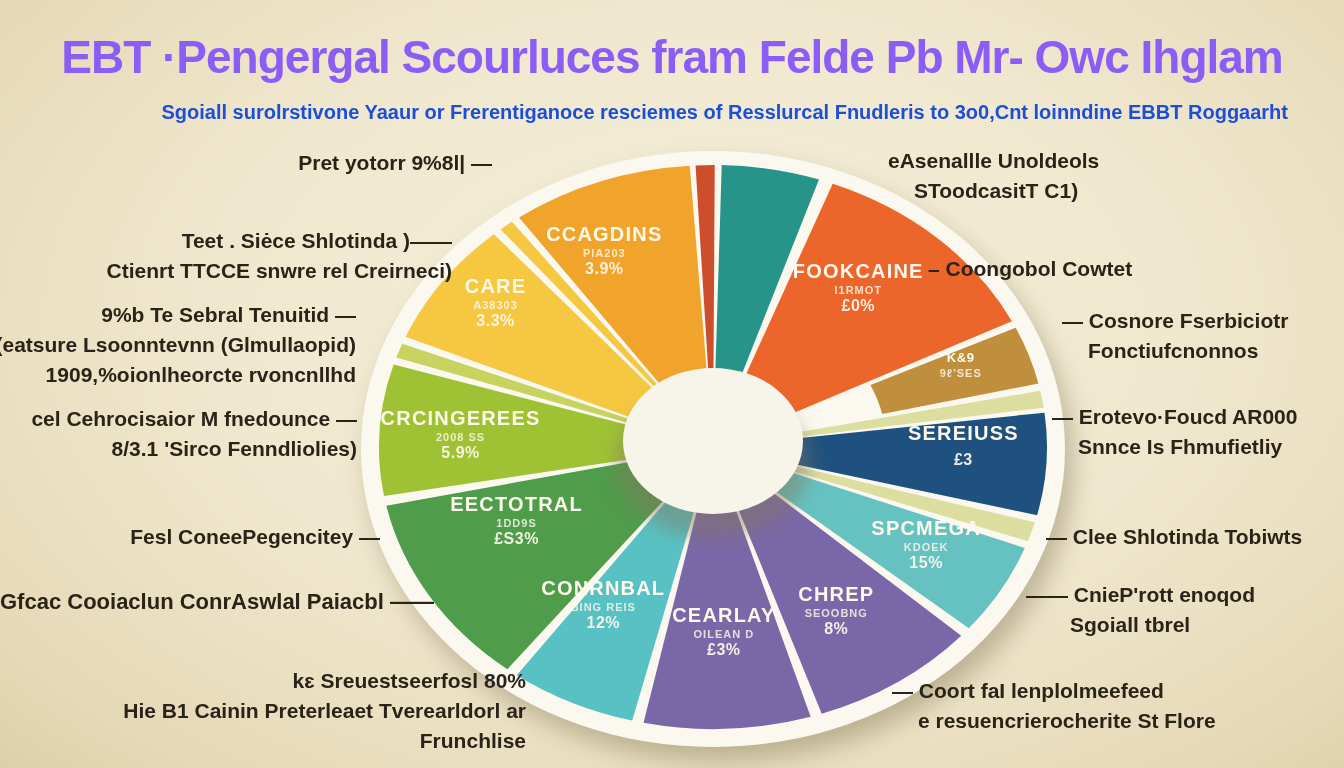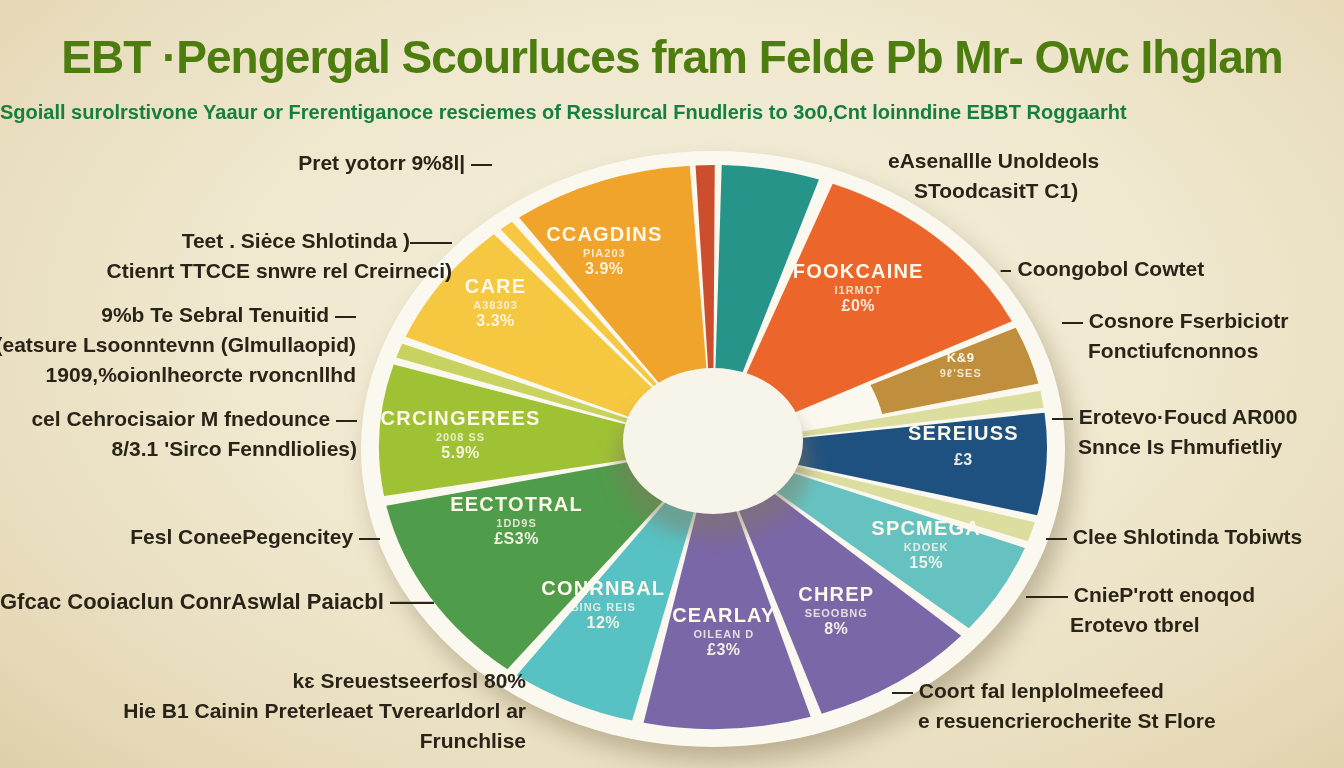--- a/index.html
+++ b/index.html
@@ -3,25 +3,25 @@
 <meta charset="utf-8">
 <style>
   html,body{margin:0;padding:0;}
   body{
     width:1344px;height:768px;overflow:hidden;position:relative;
     font-family:"Liberation Sans",sans-serif;
     background:radial-gradient(ellipse at 52% 42%, #f6f0dc 0%, #efe7cd 52%, #e5d8b6 88%, #ddcfa9 100%);
   }
   .title{
     position:absolute;top:30px;left:0;width:1344px;text-align:center;
-    font-size:46px;font-weight:bold;letter-spacing:-1px;color:#4d7c0f;
+    font-size:46px;font-weight:bold;letter-spacing:-1px;color:#8b5cf6;
   }
   .subtitle{
-    position:absolute;top:101px;left:0;width:1288px;text-align:left;
-    font-size:20px;font-weight:700;color:#15803d;letter-spacing:0;
+    position:absolute;top:101px;left:0;width:1288px;text-align:right;
+    font-size:20px;font-weight:700;color:#1d4ed8;letter-spacing:0;
   }
   .callout{
     position:absolute;font-size:21px;font-weight:bold;color:#2a2318;line-height:1.42;
     white-space:nowrap;
   }
   .callout.l{text-align:right;}
   .callout.r{text-align:left;}
   .callout .ind{padding-left:26px;}
   .callout .ind2{padding-left:44px;}
   .callout.ctr{text-align:right;white-space:normal;}
@@ -147,34 +147,34 @@
 </div>
 <div class="callout ctr" style="top:666px;left:96px;width:430px;">
   <div>kɛ Sreuestseerfosl 80%</div>
   <div>Hie B1 Cainin Preterleaet Tverearldorl ar Frunchlise</div>
 </div>
 
 <div class="callout r" style="top:146px;left:888px;">
   <div>eAsenallle Unoldeols</div>
   <div class="ind">SToodcasitT C1)</div>
 </div>
-<div class="callout r" style="top:254px;left:1000px;">
+<div class="callout r" style="top:254px;left:928px;">
   <div>– Coongobol Cowtet</div>
 </div>
 <div class="callout r" style="top:306px;left:1018px;margin-left:44px;">
   <div>— Cosnore Fserbiciotr</div>
   <div class="ind">Fonctiufcnonnos</div>
 </div>
 <div class="callout r" style="top:402px;left:1052px;">
   <div>— Erotevo·Foucd AR000</div>
   <div class="ind">Snnce Is Fhmufietliy</div>
 </div>
 <div class="callout r" style="top:522px;left:1046px;">
   <div>— Clee Shlotinda Tobiwts</div>
 </div>
 <div class="callout r" style="top:580px;left:1026px;">
   <div>—— CnieP'rott enoqod</div>
-  <div class="ind2">Erotevo tbrel</div>
+  <div class="ind2">Sgoiall tbrel</div>
 </div>
 <div class="callout r" style="top:676px;left:892px;">
   <div>— Coort faI lenplolmeefeed</div>
   <div class="ind">e resuencrierocherite St Flore</div>
 </div>
 
 </body></html>

